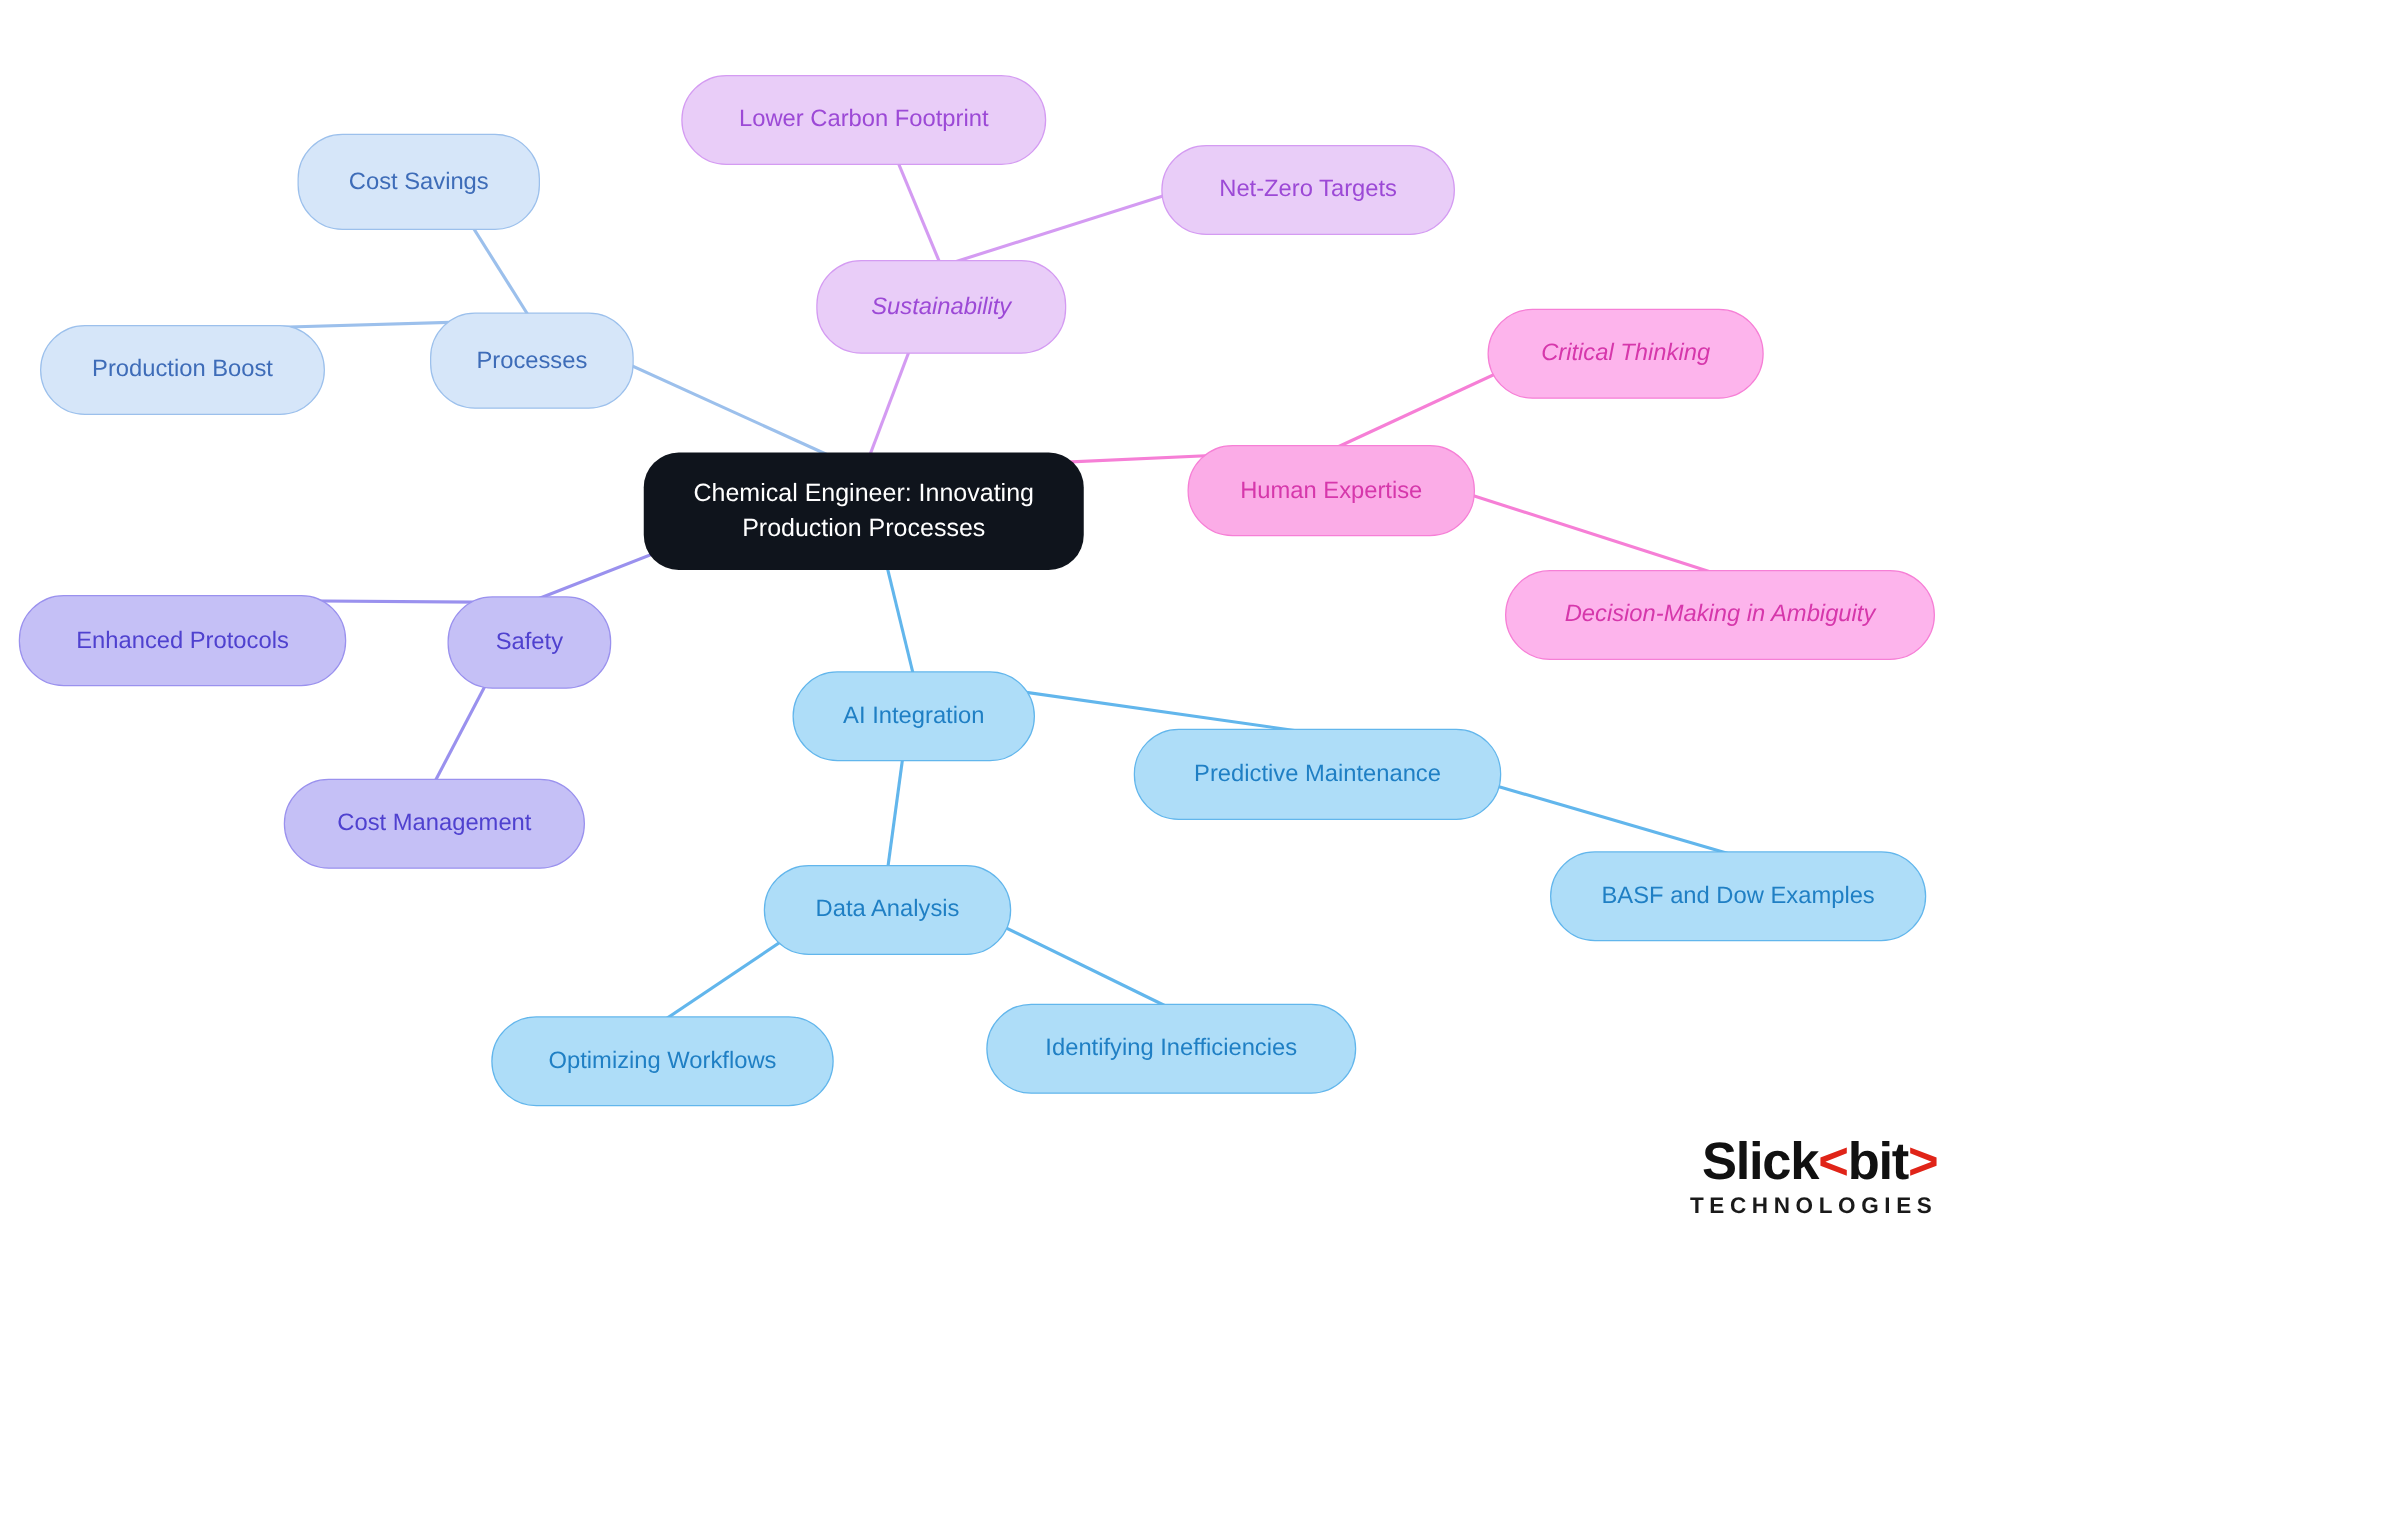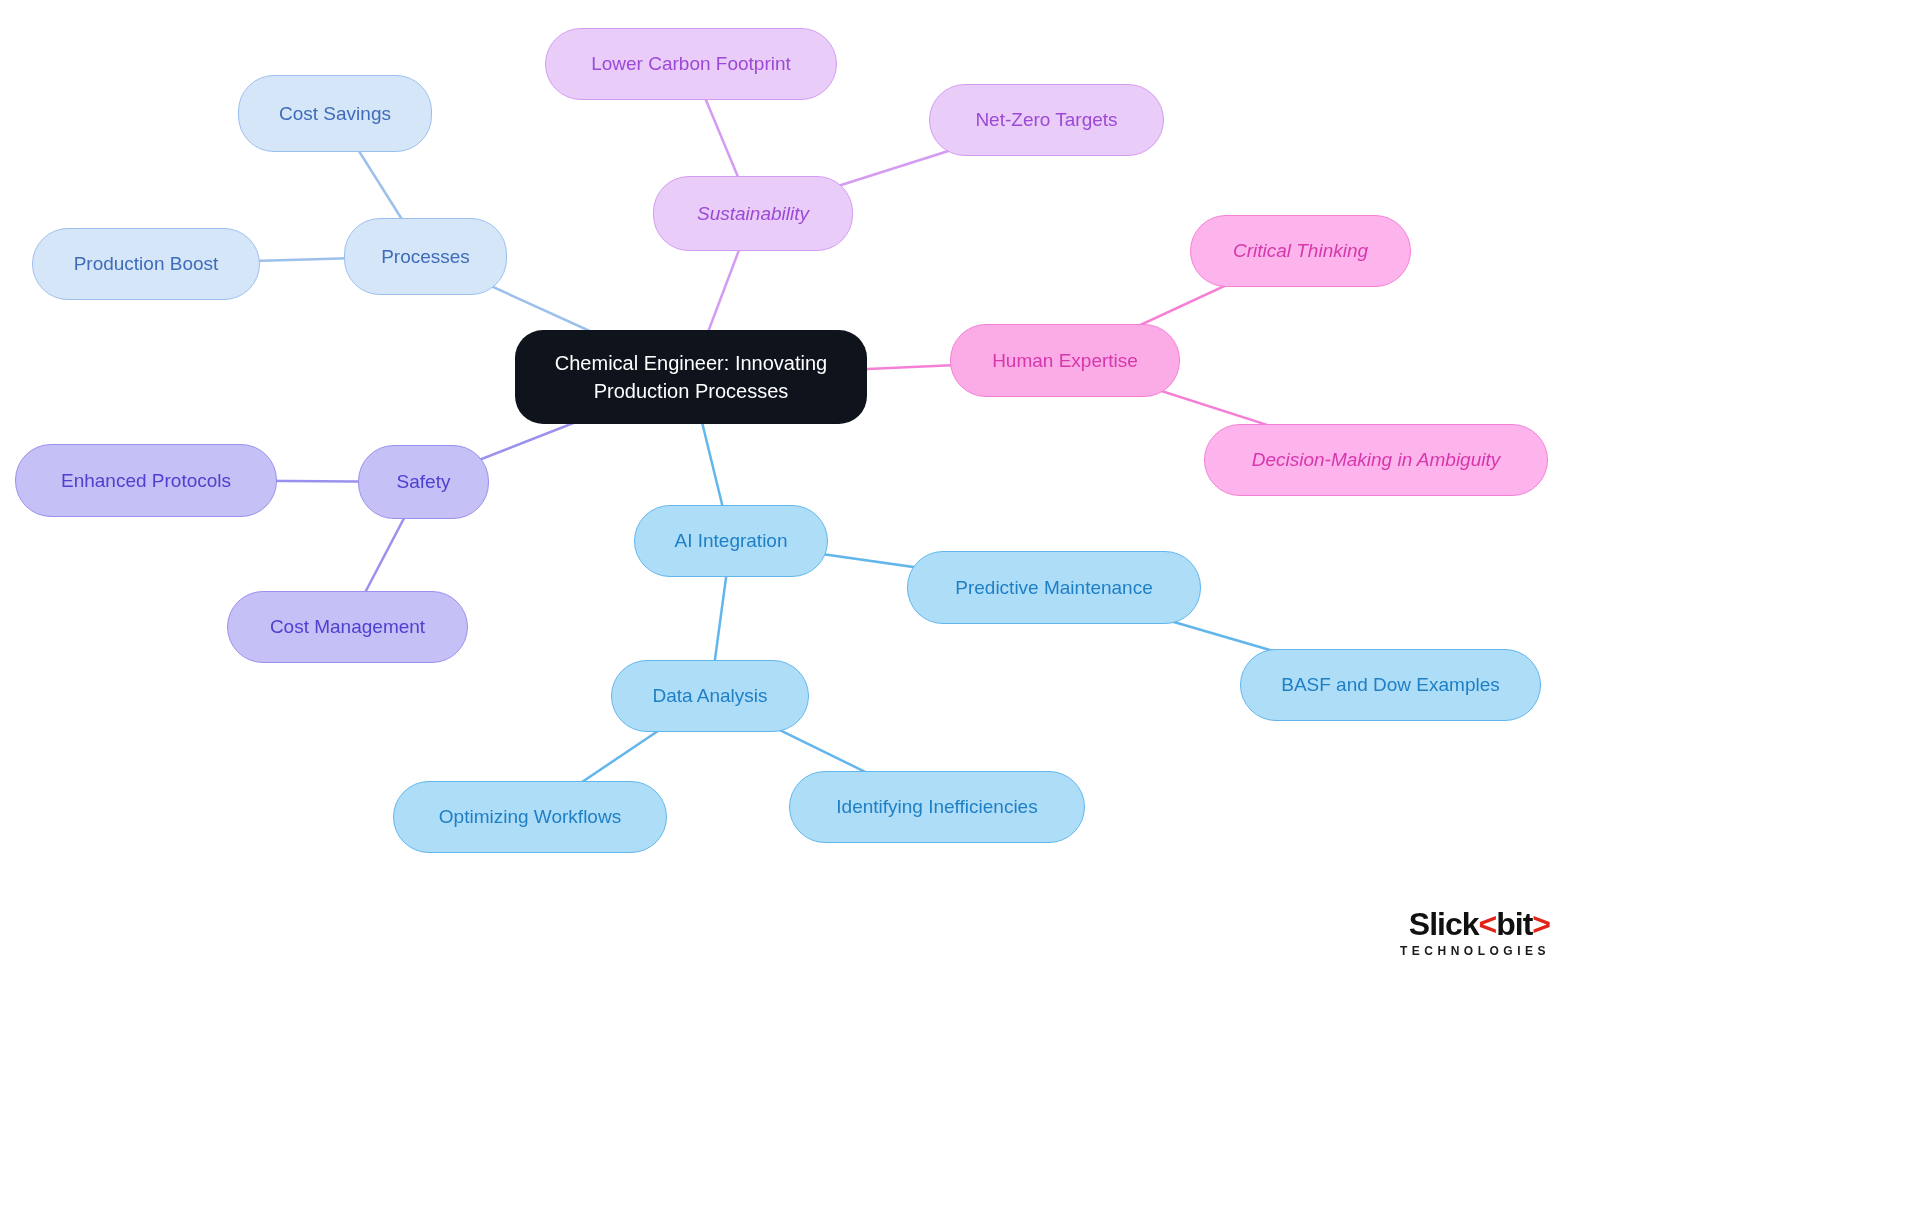--- a/index.html
+++ b/index.html
@@ -29,20 +29,21 @@
     align-items: center;
     justify-content: center;
     text-align: center;
     box-sizing: border-box;
     border-radius: 36px;
     border: 1.6px solid transparent;
     font-size: 19px;
     line-height: 1.25;
     padding: 0 14px;
     white-space: nowrap;
+    margin-top: 32px;
   }
   .node-center {
     background: var(--center-bg, #0f141c);
     color: var(--center-text, #ffffff);
     border: none;
     border-radius: 28px;
     font-size: 20px;
     line-height: 1.4;
     white-space: normal;
     padding: 0 8px;
@@ -80,33 +81,33 @@
   }
 
   .logo {
     position: absolute;
     left: 1340px;
     top: 908px;
     width: 210px;
     text-align: right;
   }
   .logo-brand {
-    font-size: 32px;
+    font-size: 42px;
     font-weight: bold;
     color: #111111;
     letter-spacing: -1px;
     line-height: 1;
   }
   .logo-accent {
     color: var(--logo-accent, #e02418);
     font-weight: 800;
   }
   .logo-tagline {
     margin-top: 4px;
-    font-size: 12px;
+    font-size: 18px;
     font-weight: bold;
     letter-spacing: 4.5px;
     color: #1a1a1a;
   }
 </style>
 </head>
 <body>
 
 <div class="canvas">
 

